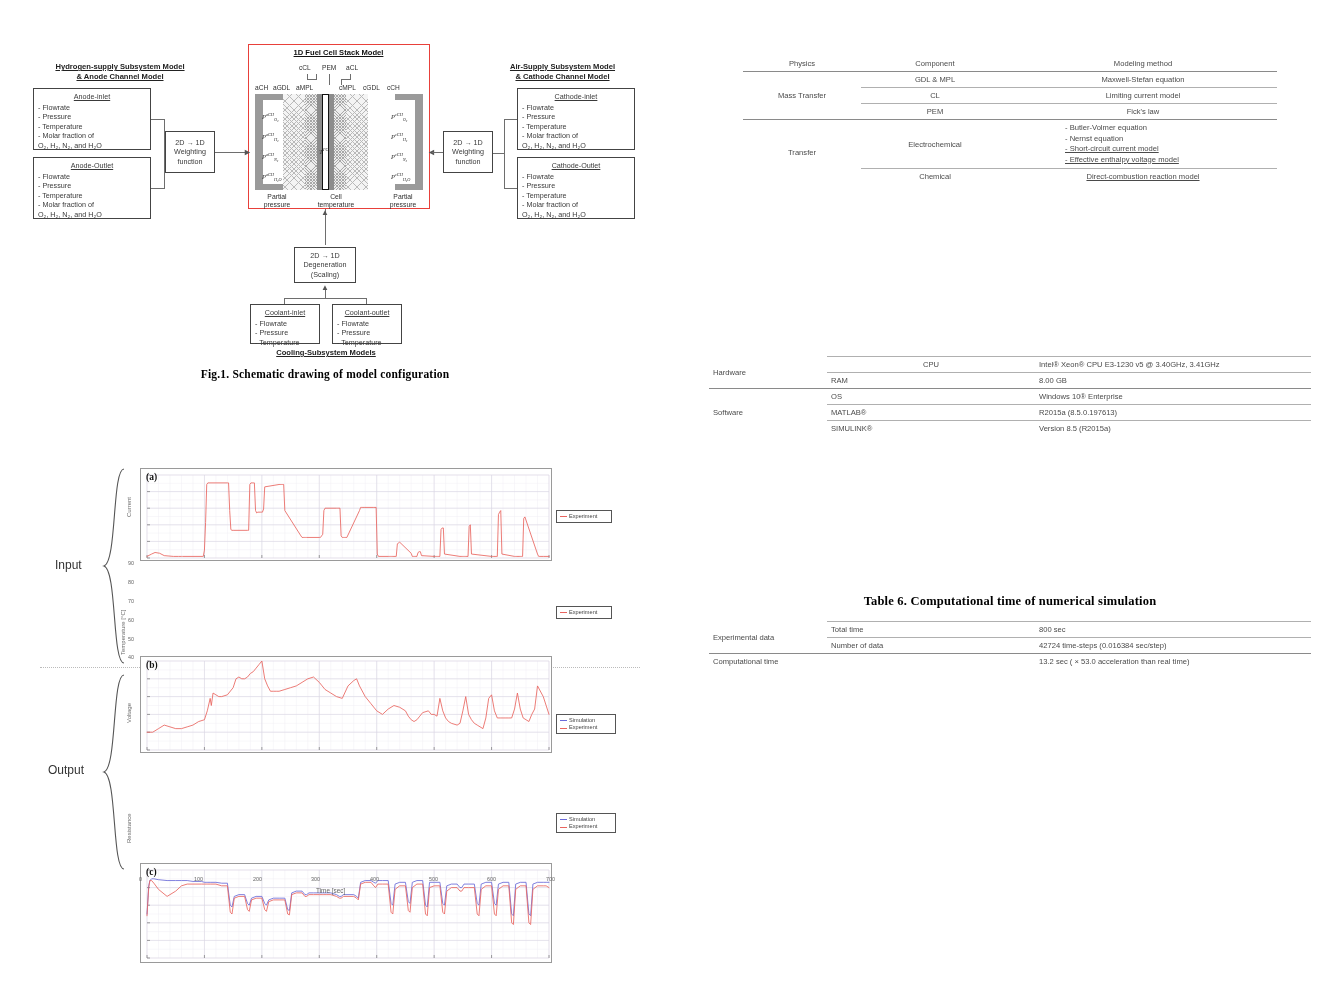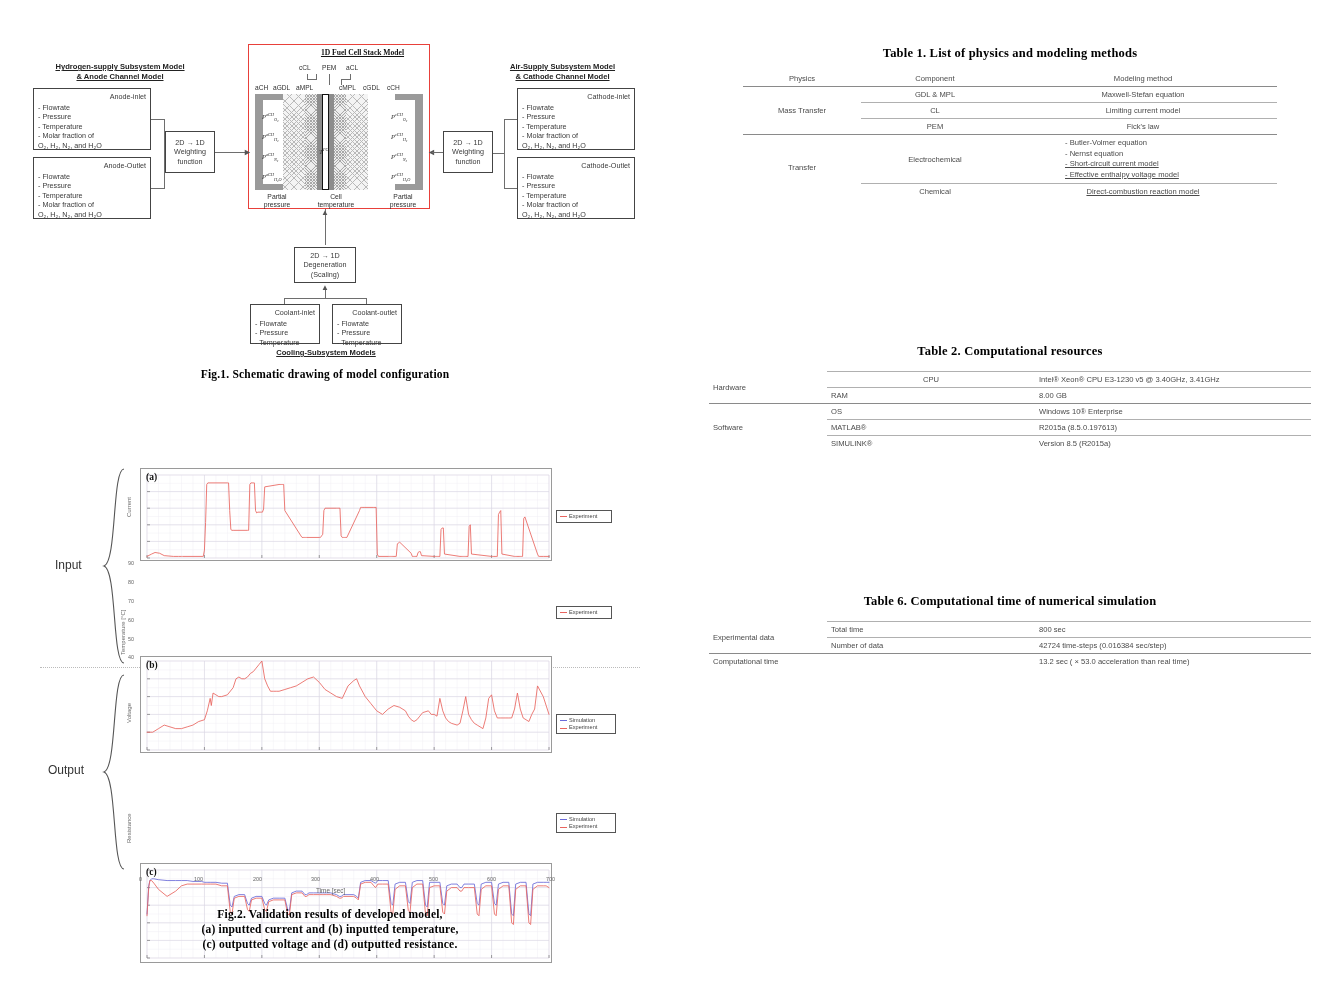--- a/index.html
+++ b/index.html
@@ -17,21 +17,22 @@
   .dbox{
     border:1px solid #444;
     background:#fff;
     box-sizing:border-box;
     font-size:7.2px;
     line-height:9.6px;
     color:#3a3a3a;
     padding:3px 4px;
   }
   .dbox .bt{
-    text-align:right;
+    text-align:center;
+    text-decoration:underline;
     margin-bottom:1px;
     white-space:nowrap;
   }
   .dbox .li{white-space:nowrap;}
   .grp-title{
     font-size:7.6px;
     font-weight:bold;
     text-align:center;
     text-decoration:underline;
     line-height:10px;
@@ -157,21 +158,21 @@
   <div class="abs line" style="left:164px;top:153px;width:8px;height:1px;"></div>
 
   <div class="abs wbox" style="left:165px;top:131px;width:50px;height:42px;">
     <div>2D → 1D</div>
     <div>Weighting</div>
     <div>function</div>
   </div>
   <div class="abs line" style="left:215px;top:152px;width:33px;height:1px;"></div>
 
   <div class="abs" id="stack-frame" style="left:248px;top:44px;width:182px;height:165px;"></div>
-  <div class="abs" style="left:260px;top:48px;width:205px;text-align:center;font-size:7.6px;font-weight:bold;text-decoration:underline;color:#111;font-family:Liberation Serif, serif;">
+  <div class="abs" style="left:236px;top:48px;width:205px;text-align:center;font-size:7.6px;font-weight:bold;text-decoration:underline;color:#111;">
     <span>1D Fuel Cell Stack Model</span>
   </div>
 
   <div class="abs slabel" style="left:299px;top:64px;"><span>cCL</span></div>
   <div class="abs slabel" style="left:322px;top:64px;"><span>PEM</span></div>
   <div class="abs slabel" style="left:346px;top:64px;"><span>aCL</span></div>
 
   <div class="abs line" style="left:307px;top:74px;width:1px;height:6px;"></div>
   <div class="abs line" style="left:307px;top:79px;width:10px;height:1px;"></div>
   <div class="abs line" style="left:316px;top:74px;width:1px;height:6px;"></div>
@@ -297,23 +298,20 @@
   <div class="abs grp-title" style="left:250px;top:348px;width:152px;">
     <span>Cooling-Subsystem Models</span>
   </div>
 
   <div class="abs cap" style="left:80px;top:368px;width:490px;">
     <span>Fig.1. Schematic drawing of model configuration</span>
   </div>
 </div>
 
 <div class="abs" style="left:700px;top:46px;width:620px;">
-  <div class="tcap">
-    <span>Table 1. List of physics and modeling methods</span>
-  </div>
   <table class="t" style="width:510px;margin:10px auto 0;">
     <tbody>
         <tr>
       <td class="ctr" style="width:110px;">Physics</td>
       <td class="ctr" style="width:140px;">Component</td>
       <td class="ctr" style="width:260px;">Modeling method</td>
     </tr>
     <tr>
       <td class="ctr thick-top" rowspan="3">Mass Transfer</td>
       <td class="ctr thick-top">GDL &amp; MPL</td>
@@ -339,23 +337,20 @@
     </tr>
     <tr>
       <td class="ctr thin-top">Chemical</td>
       <td class="ctr thin-top u">Direct-combustion reaction model</td>
     </tr>
   </tbody>
     </table>
 </div>
 
 <div class="abs" style="left:700px;top:344px;width:620px;">
-  <div class="tcap">
-    <span>Table 2. Computational resources</span>
-  </div>
   <table class="t" style="width:578px;margin:12px auto 0;">
     <tbody>
         <tr>
       <td style="width:110px;" rowspan="2">Hardware</td>
       <td style="width:200px;text-align:center;" class="thin-top">CPU</td>
       <td style="width:268px;" class="thin-top">Intel® Xeon® CPU E3-1230 v5 @ 3.40GHz, 3.41GHz</td>
     </tr>
     <tr>
       <td class="thin-top">RAM</td>
       <td class="thin-top">8.00 GB</td>
@@ -730,18 +725,13 @@
   <div class="abs axtxt" style="left:311px;top:421px;"><span>300</span></div>
   <div class="abs axtxt" style="left:370px;top:421px;"><span>400</span></div>
   <div class="abs axtxt" style="left:429px;top:421px;"><span>500</span></div>
   <div class="abs axtxt" style="left:487px;top:421px;"><span>600</span></div>
   <div class="abs axtxt" style="left:546px;top:421px;"><span>700</span></div>
 
   <div class="abs axtxt" style="left:316px;top:432px;font-size:6.4px;">
     <span>Time [sec]</span>
   </div>
 
-  <div class="abs cap" style="left:120px;top:452px;width:420px;line-height:15px;">
-    <div>Fig.2. Validation results of developed model,</div>
-    <div>(a) inputted current and (b) inputted temperature,</div>
-    <div>(c) outputted voltage and (d) outputted resistance.</div>
-  </div>
 </div>
 
 </body></html>

